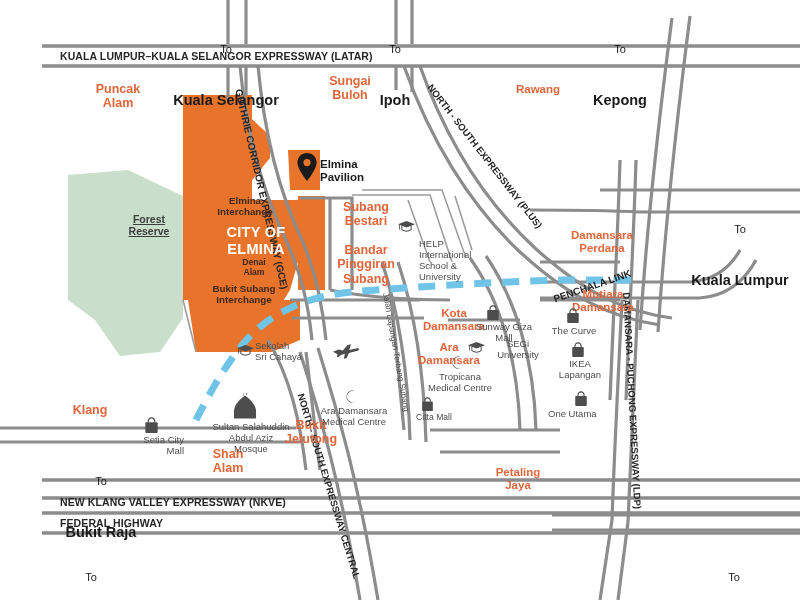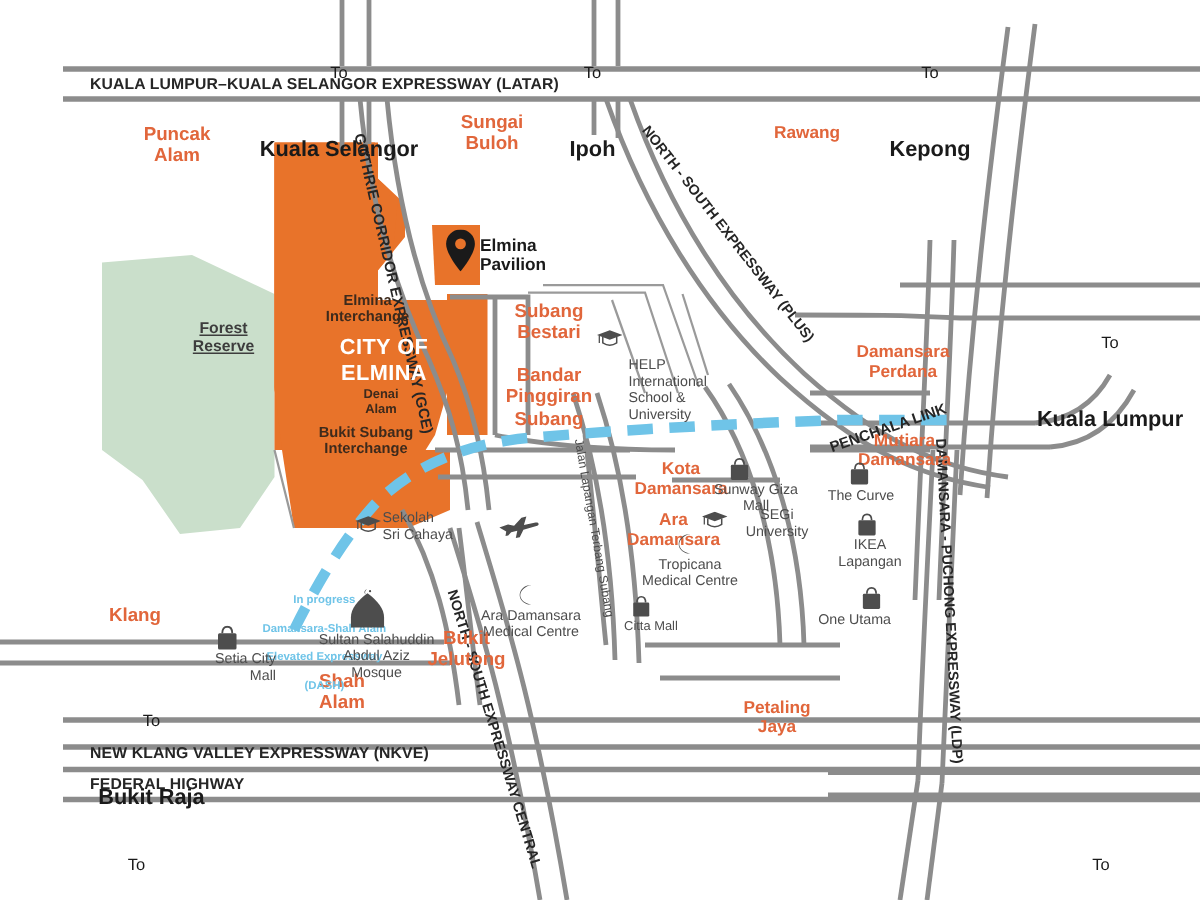--- a/index.html
+++ b/index.html
@@ -251,21 +251,21 @@
 
   <div class="rot" style="left:632px; top:292px; font-size:9.6px; transform:rotate(87deg);">DAMANSARA - PUCHONG EXPRESSWAY (LDP)</div>
 
   <div class="rot" style="left:552px; top:294px; font-size:10px; transform:rotate(-19deg);">PENCHALA LINK</div>
 
   <div class="rot" style="left:390px; top:292px; font-size:8.2px; font-weight:normal; color:#4d4d4d; transform:rotate(80deg);">Jalan Lapangan Terbang Subang</div>
 
   <div class="lbl lbl-town" style="left:70px; top:82px; width:96px; font-size:12.5px;">Puncak
 Alam</div>
 
-  <div class="lbl lbl-town" style="left:282px; top:74px; width:92px; font-size:12.5px;">Sungai
+  <div class="lbl lbl-town" style="left:304px; top:74px; width:92px; font-size:12.5px;">Sungai
 Buloh</div>
 
   <div class="lbl lbl-town" style="left:494px; top:83px; width:88px; font-size:11.5px;">Rawang</div>
 
   <div class="lbl lbl-town" style="left:543px; top:229px; width:118px; font-size:11.5px;">Damansara
 Perdana</div>
 
   <div class="lbl lbl-town" style="left:320px; top:200px; width:92px; font-size:12.5px;">Subang
 Bestari</div>
 
@@ -310,26 +310,20 @@
 
   <div class="icon" style="left:297px; top:153px; width:20px; height:28px;">
     <svg viewBox="0 0 20 28" width="20" height="28">
       <path d="M10,0 C4.6,0 0.4,4.2 0.4,9.6 C0.4,16.5 10,28 10,28 C10,28 19.6,16.5 19.6,9.6 C19.6,4.2 15.4,0 10,0 Z" fill="#1a1a1a"></path>
       <circle cx="10" cy="9.6" r="3.6" fill="#E8732A"></circle>
     </svg>
   </div>
   <div class="lbl" style="left:320px; top:158px; width:80px; font-size:11.5px; font-weight:bold; color:#1a1a1a; text-align:left;">Elmina
 Pavilion</div>
 
-  <div class="lbl lbl-dash" style="left:148px; top:386px; width:128px; text-align:center;">
-    <span class="sub">In progress</span><br>
-    <span>Damansara-Shah Alam</span><br>
-    <span>Elevated Expressway</span><br>
-    <span>(DASH)</span>
-  </div>
 
   <div class="icon" style="left:398px; top:218px;">
     <svg viewBox="0 0 22 14" width="17" height="11">
       <path d="M11,0 L22,4.2 L11,8.4 L0,4.2 Z" fill="#4d4d4d"></path>
       <path d="M5,6 L5,11 C5,11 8,13 11,13 C14,13 17,11 17,11 L17,6" fill="none" stroke="#4d4d4d" stroke-width="1.3"></path>
       <line x1="2" y1="4.6" x2="2" y2="11" stroke="#4d4d4d" stroke-width="1.1"></line>
     </svg>
   </div>
   <div class="lbl lbl-poi" style="left:397px; top:217px; width:82px; text-align:center; padding-left:22px;">
     <span style="display:block; text-align:left;">HELP
@@ -383,21 +377,21 @@
   </div>
   <div class="lbl lbl-poi" style="left:545px; top:359px; width:70px; text-align:center;">IKEA
 Lapangan</div>
 
   <div class="icon" style="left:574px; top:391px;">
     <svg viewBox="0 0 18 20" width="14" height="16">
       <path d="M5,6 C5,2.5 6.6,0.8 9,0.8 C11.4,0.8 13,2.5 13,6" fill="none" stroke="#4d4d4d" stroke-width="1.5"></path>
       <rect x="1.6" y="6" width="14.8" height="13" rx="1.2" fill="#4d4d4d"></rect>
     </svg>
   </div>
-  <div class="lbl lbl-poi" style="left:524px; top:409px; width:70px; text-align:right;">One Utama</div>
+  <div class="lbl lbl-poi" style="left:548px; top:409px; width:70px; text-align:left;">One Utama</div>
 
   <div class="icon" style="left:421px; top:397px;">
     <svg viewBox="0 0 18 20" width="13" height="15">
       <path d="M5,6 C5,2.5 6.6,0.8 9,0.8 C11.4,0.8 13,2.5 13,6" fill="none" stroke="#4d4d4d" stroke-width="1.5"></path>
       <rect x="1.6" y="6" width="14.8" height="13" rx="1.2" fill="#4d4d4d"></rect>
     </svg>
   </div>
   <div class="lbl lbl-poi" style="left:404px; top:413px; width:60px; text-align:center; font-size:8.6px;">Citta Mall</div>
 
   <div class="icon" style="left:144px; top:417px;">

